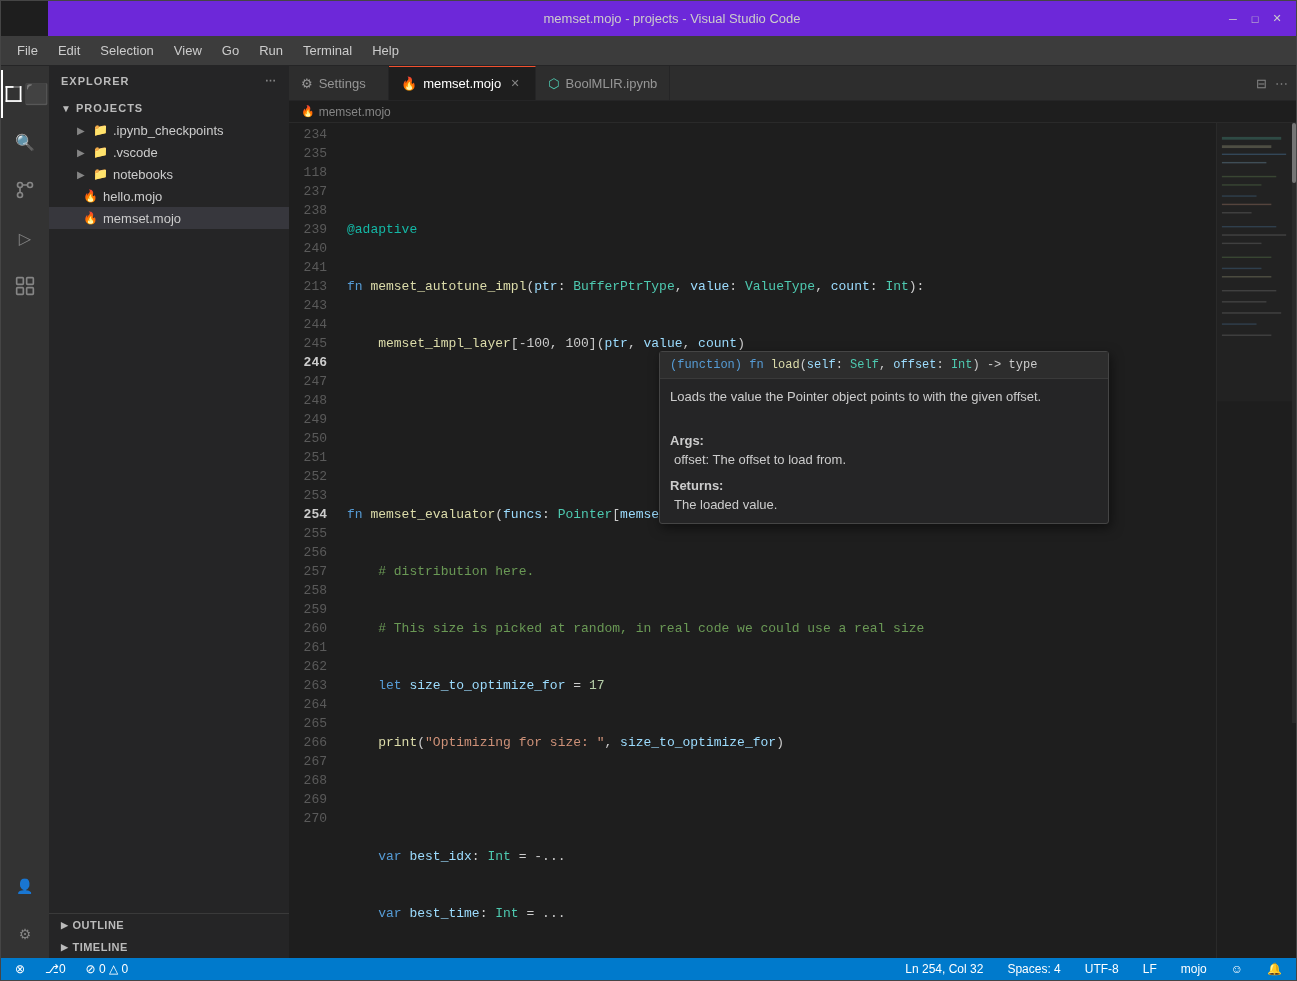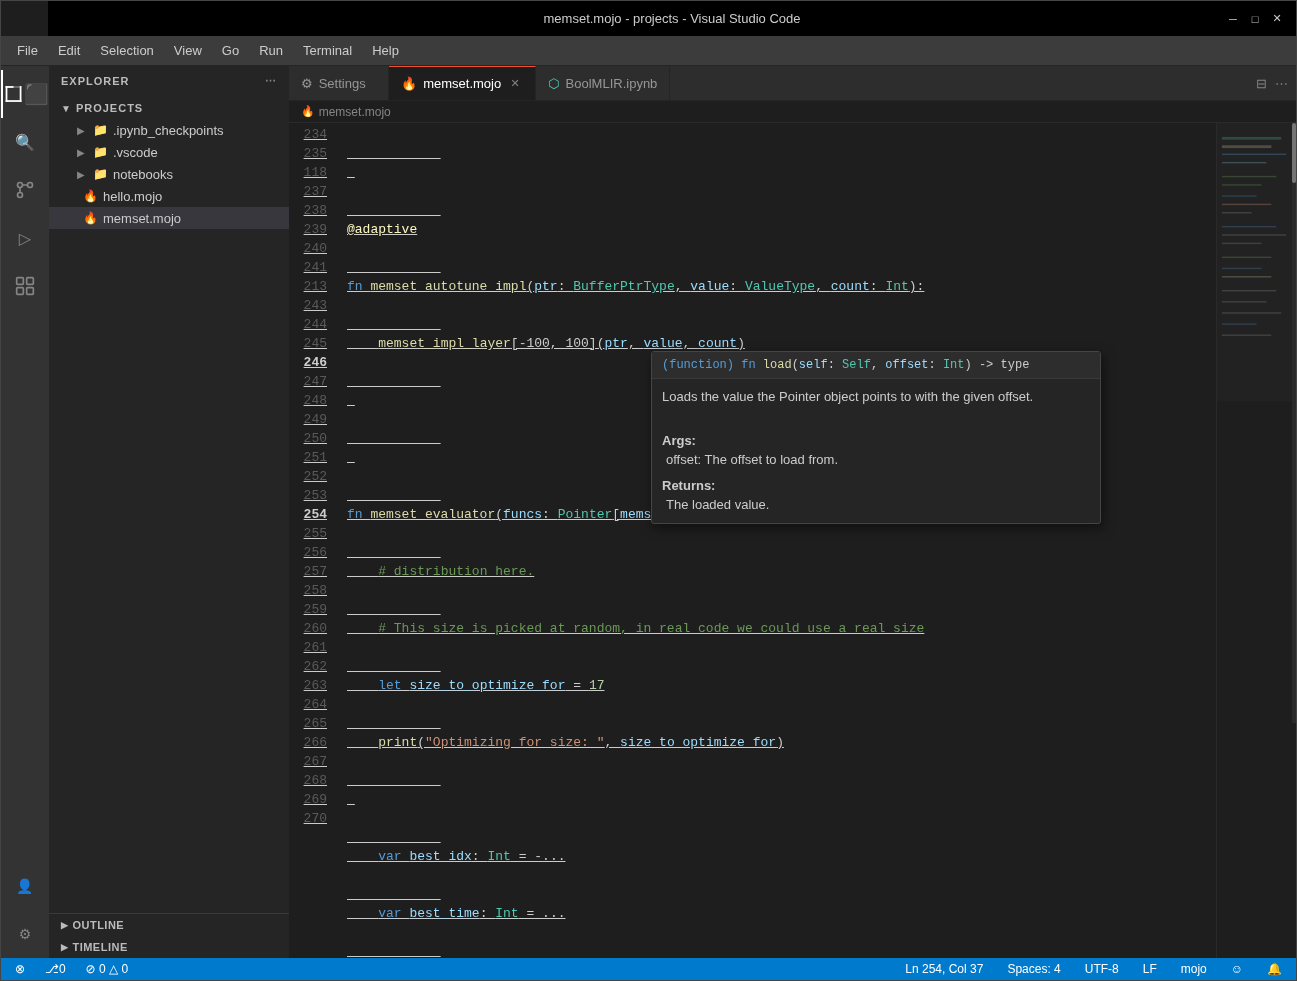--- a/index.html
+++ b/index.html
@@ -16,21 +16,21 @@
       width: 1297px;
       height: 981px;
       background: #1e1e1e;
       border: 1px solid #454545;
       display: flex;
       flex-direction: column;
     }
     
     .titlebar {
       height: 35px;
-      background: #000000;
+      background: #6d28d9;
       display: flex;
       align-items: center;
       justify-content: space-between;
       padding: 0 12px;
       flex-shrink: 0;
       margin-left: 47px;
     }
     .titlebar-controls {
       display: flex;
       gap: 8px;
@@ -226,21 +226,20 @@
       border-bottom: 1px solid #2a2a2a;
       flex-shrink: 0;
     }
     .breadcrumb .fire-icon { font-size: 11px; margin-right: 4px; }
     
     .editor-content {
       display: flex;
       flex: 1;
       overflow: hidden;
       position: relative;
-      text-decoration: underline;
     }
     .line-numbers {
       width: 50px;
       background: #1e1e1e;
       color: #5a5a5a;
       font-family: 'Consolas', 'Courier New', monospace;
       font-size: 13px;
       line-height: 19px;
       padding-top: 2px;
       text-align: right;
@@ -267,28 +266,28 @@
       align-items: center;
     }
     
     .kw { color: #569cd6; }
     .fn-name { color: #dcdcaa; }
     .param-name { color: #9cdcfe; }
     .type-name { color: #4ec9b0; }
     .string { color: #ce9178; }
     .number { color: #b5cea8; }
     .comment { color: #6a9955; }
-    .decorator { color: #fef9c3; }
+    .decorator { color: #14b8a6; }
     .punc { color: #cccccc; }
     .var-name { color: #9cdcfe; }
     
     .tooltip-popup {
       position: absolute;
       top: 228px;
-      left: 312px;
+      left: 320px;
       background: #252526;
       border: 1px solid #454545;
       border-radius: 3px;
       width: 450px;
       font-family: 'Consolas', 'Courier New', monospace;
       font-size: 13px;
       z-index: 100;
       box-shadow: 2px 4px 12px rgba(0,0,0,0.5);
     }
     .tooltip-header {
@@ -661,21 +660,21 @@
       <div class="statusbar-item">
         <span>⎇ </span>
         <span>0</span>
       </div>
       <div class="statusbar-item">
         <span>⊘ 0 △ 0</span>
       </div>
     </div>
     <div class="statusbar-right">
       <div class="statusbar-item">
-        <span>Ln 254, Col 37</span>
+        <span>Ln 254, Col 32</span>
       </div>
       <div class="statusbar-item">
         <span>Spaces: 4</span>
       </div>
       <div class="statusbar-item">
         <span>UTF-8</span>
       </div>
       <div class="statusbar-item">
         <span>LF</span>
       </div>

